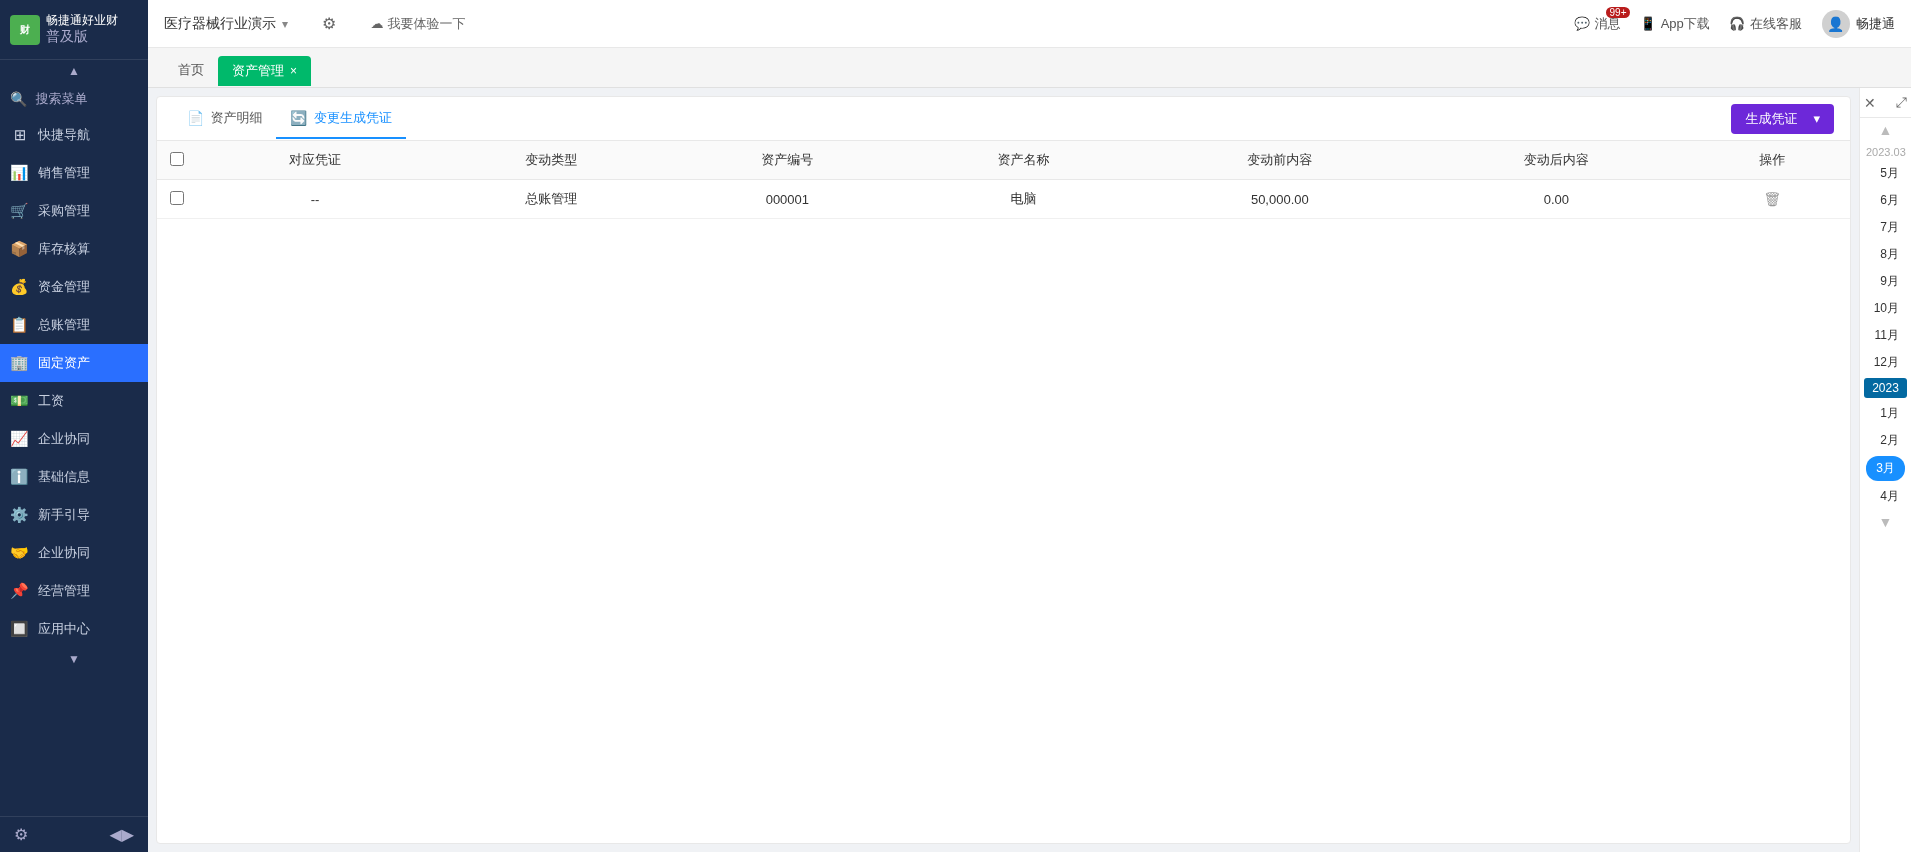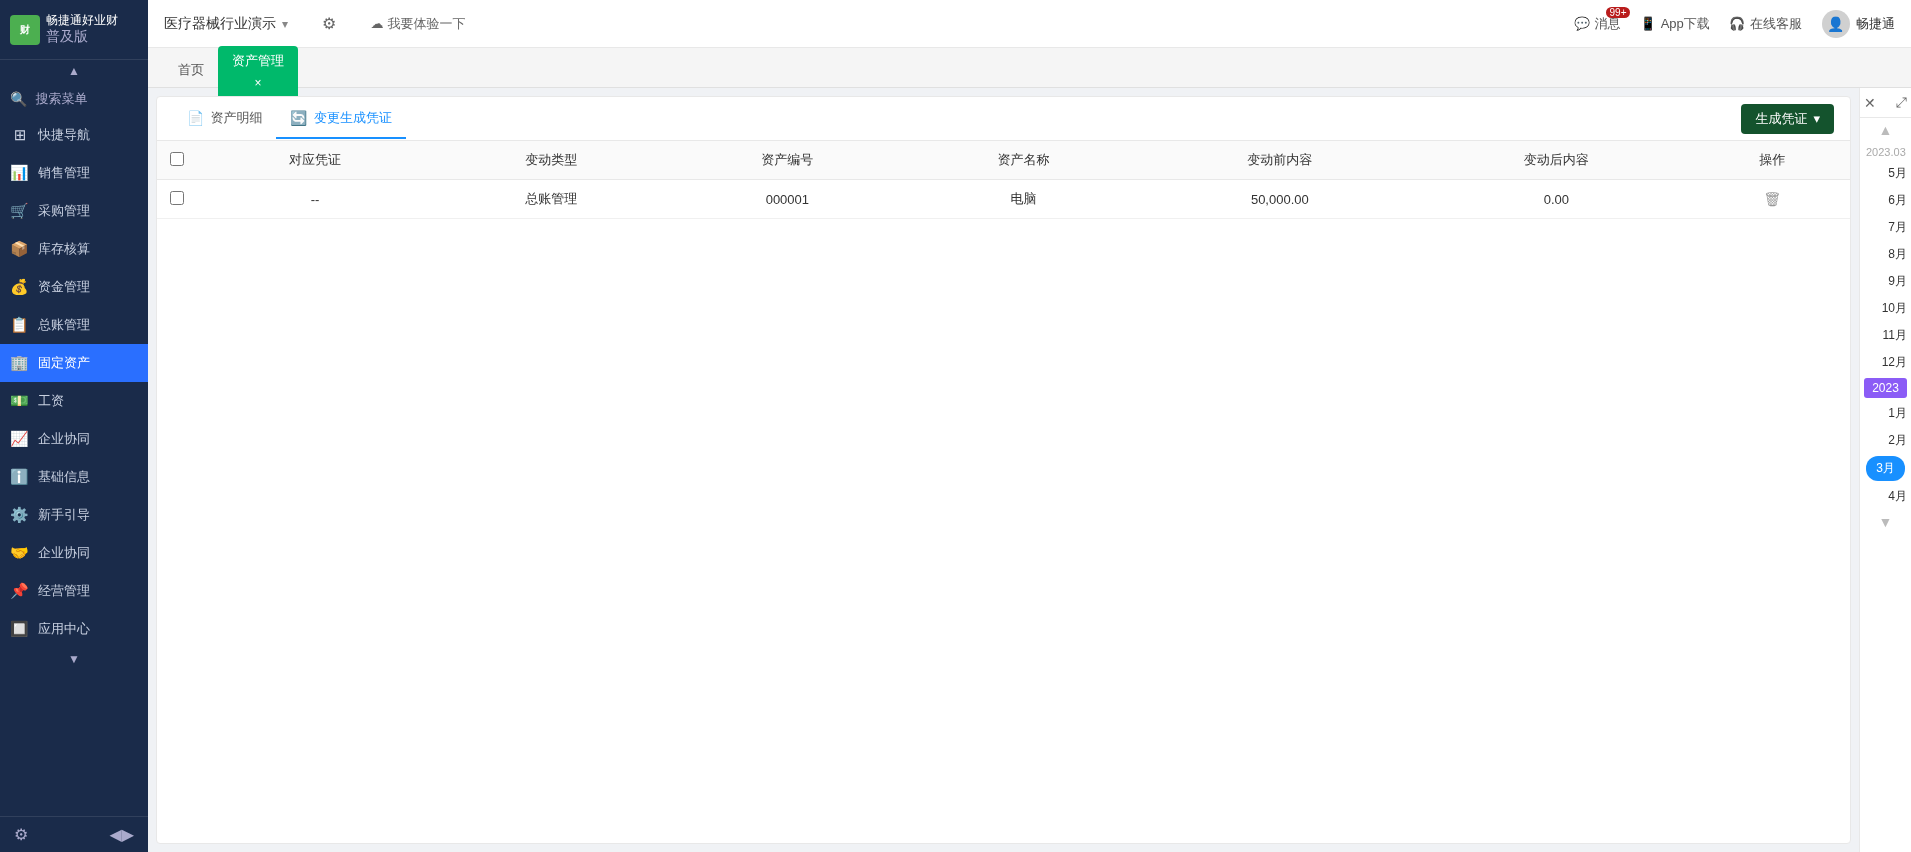--- a/index.html
+++ b/index.html
@@ -125,21 +125,20 @@
       height: 40px;
     }
     .tab-home {
       padding: 6px 14px; font-size: 13px; color: #555; cursor: pointer;
       border-bottom: 2px solid transparent;
     }
     .tab-active {
       background: #00b96b; color: #fff; padding: 6px 14px; font-size: 13px;
       border-radius: 4px 4px 0 0; display: flex; align-items: center; gap: 6px;
       cursor: pointer;
-      flex-direction: column;
     }
     .tab-active .tab-close { font-size: 12px; cursor: pointer; }
 
     
     .content {
       flex: 1;
       display: flex;
       overflow: hidden;
       position: relative;
     }
@@ -167,23 +166,23 @@
       display: flex; align-items: center; gap: 6px;
       padding: 10px 14px; font-size: 13px; cursor: pointer;
       color: #555; border-bottom: 2px solid transparent;
     }
     .sub-tab.active-sub {
       color: #1890ff; border-bottom: 2px solid #1890ff;
     }
     .sub-tab .tab-icon { font-size: 14px; }
     .generate-btn {
       margin-left: auto;
-      background: #14532d; color: #fff; border: none;
+      background: #6d28d9; color: #fff; border: none;
       padding: 6px 14px; border-radius: 4px; cursor: pointer;
-      display: flex; align-items: center; gap: 6px; font-size: 13px;
+      display: flex; align-items: center; gap: 16px; font-size: 13px;
     }
 
     
     .table-container {
       flex: 1; overflow: auto; padding: 0;
     }
     table {
       width: 100%; border-collapse: collapse; font-size: 13px;
     }
     thead tr { background: #fafafa; }
@@ -234,24 +233,24 @@
     .date-list {
       width: 100%;
       overflow-y: auto;
       flex: 1;
     }
     .date-year {
       font-size: 11px; color: #aaa; text-align: right; padding: 4px 6px 2px;
     }
     .date-month {
       font-size: 12px; color: #333; text-align: right;
-      padding: 5px 4px; cursor: pointer; white-space: nowrap;
+      padding: 5px 12px; cursor: pointer; white-space: nowrap;
     }
     .date-month.current-year-marker {
-      background: #8b5cf6; color: #fff; border-radius: 3px; margin: 2px 4px;
+      background: #0369a1; color: #fff; border-radius: 3px; margin: 2px 4px;
       text-align: center; padding: 3px 4px;
     }
     .date-month.selected {
       background: #1890ff; color: #fff; border-radius: 12px;
       margin: 2px 6px; padding: 4px 6px; text-align: center;
     }
     .date-scroll-up, .date-scroll-down {
       color: #bbb; text-align: center; padding: 4px; cursor: pointer; font-size: 14px;
     }
   </style>

